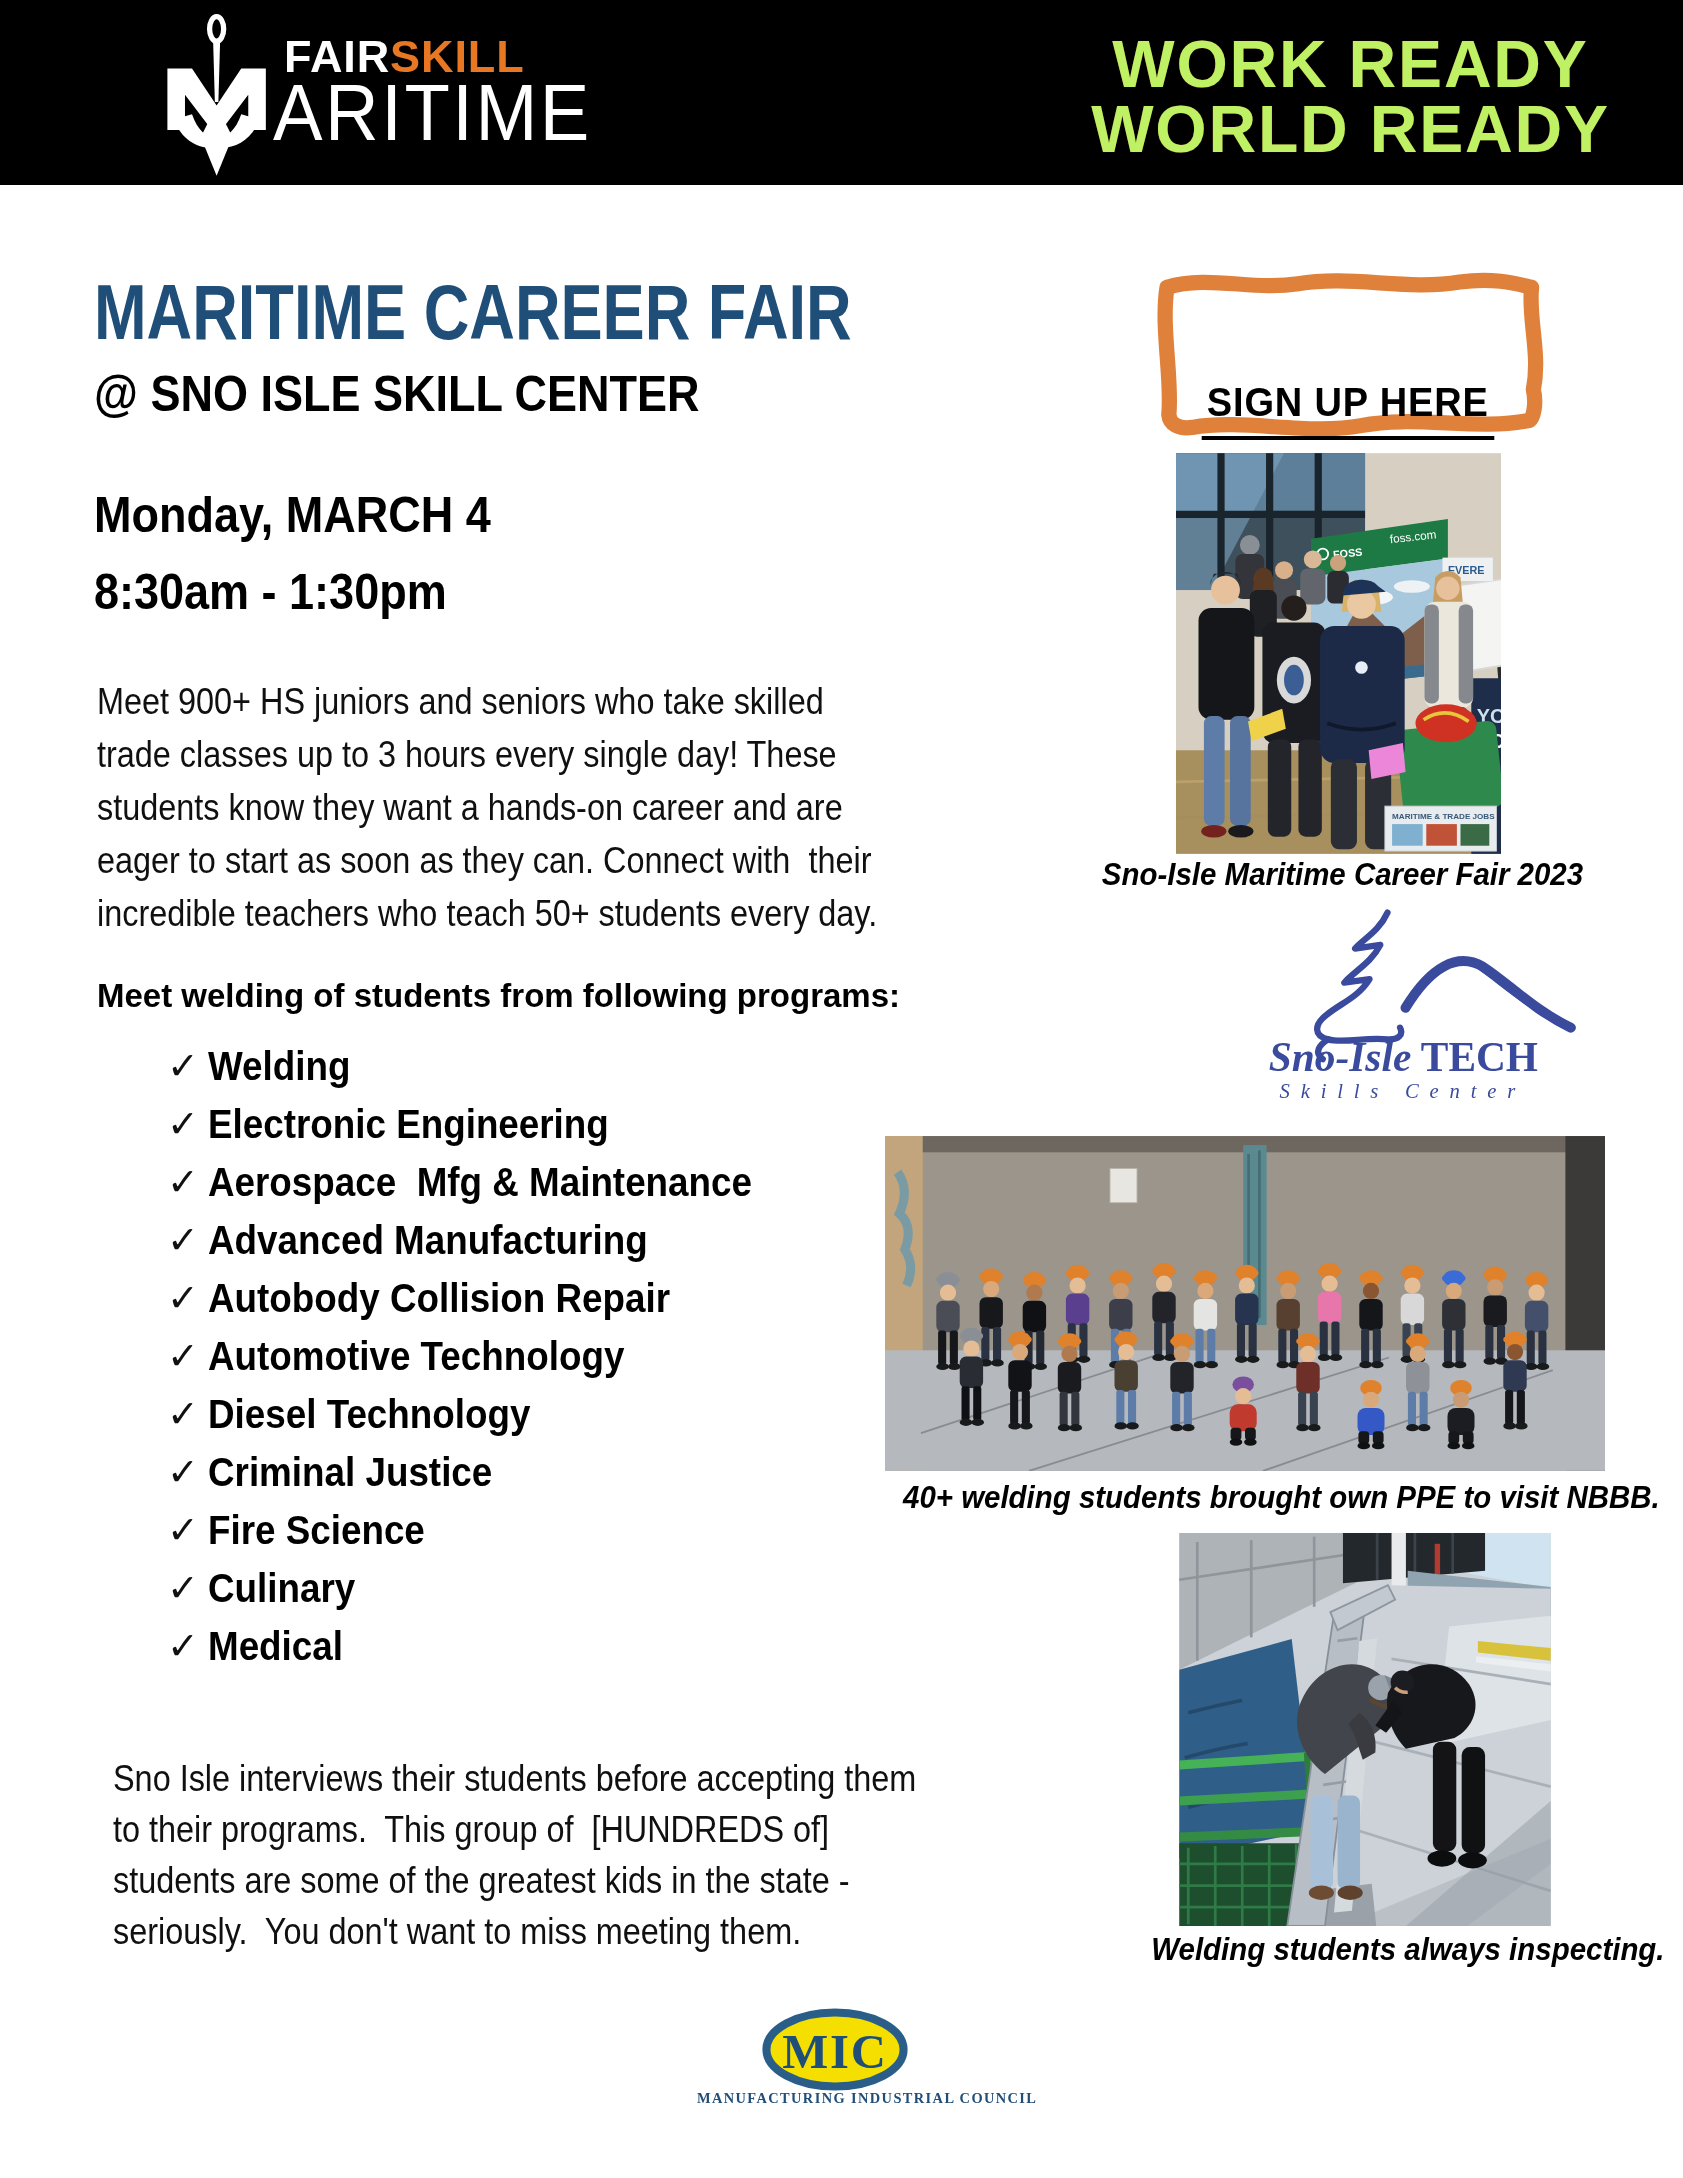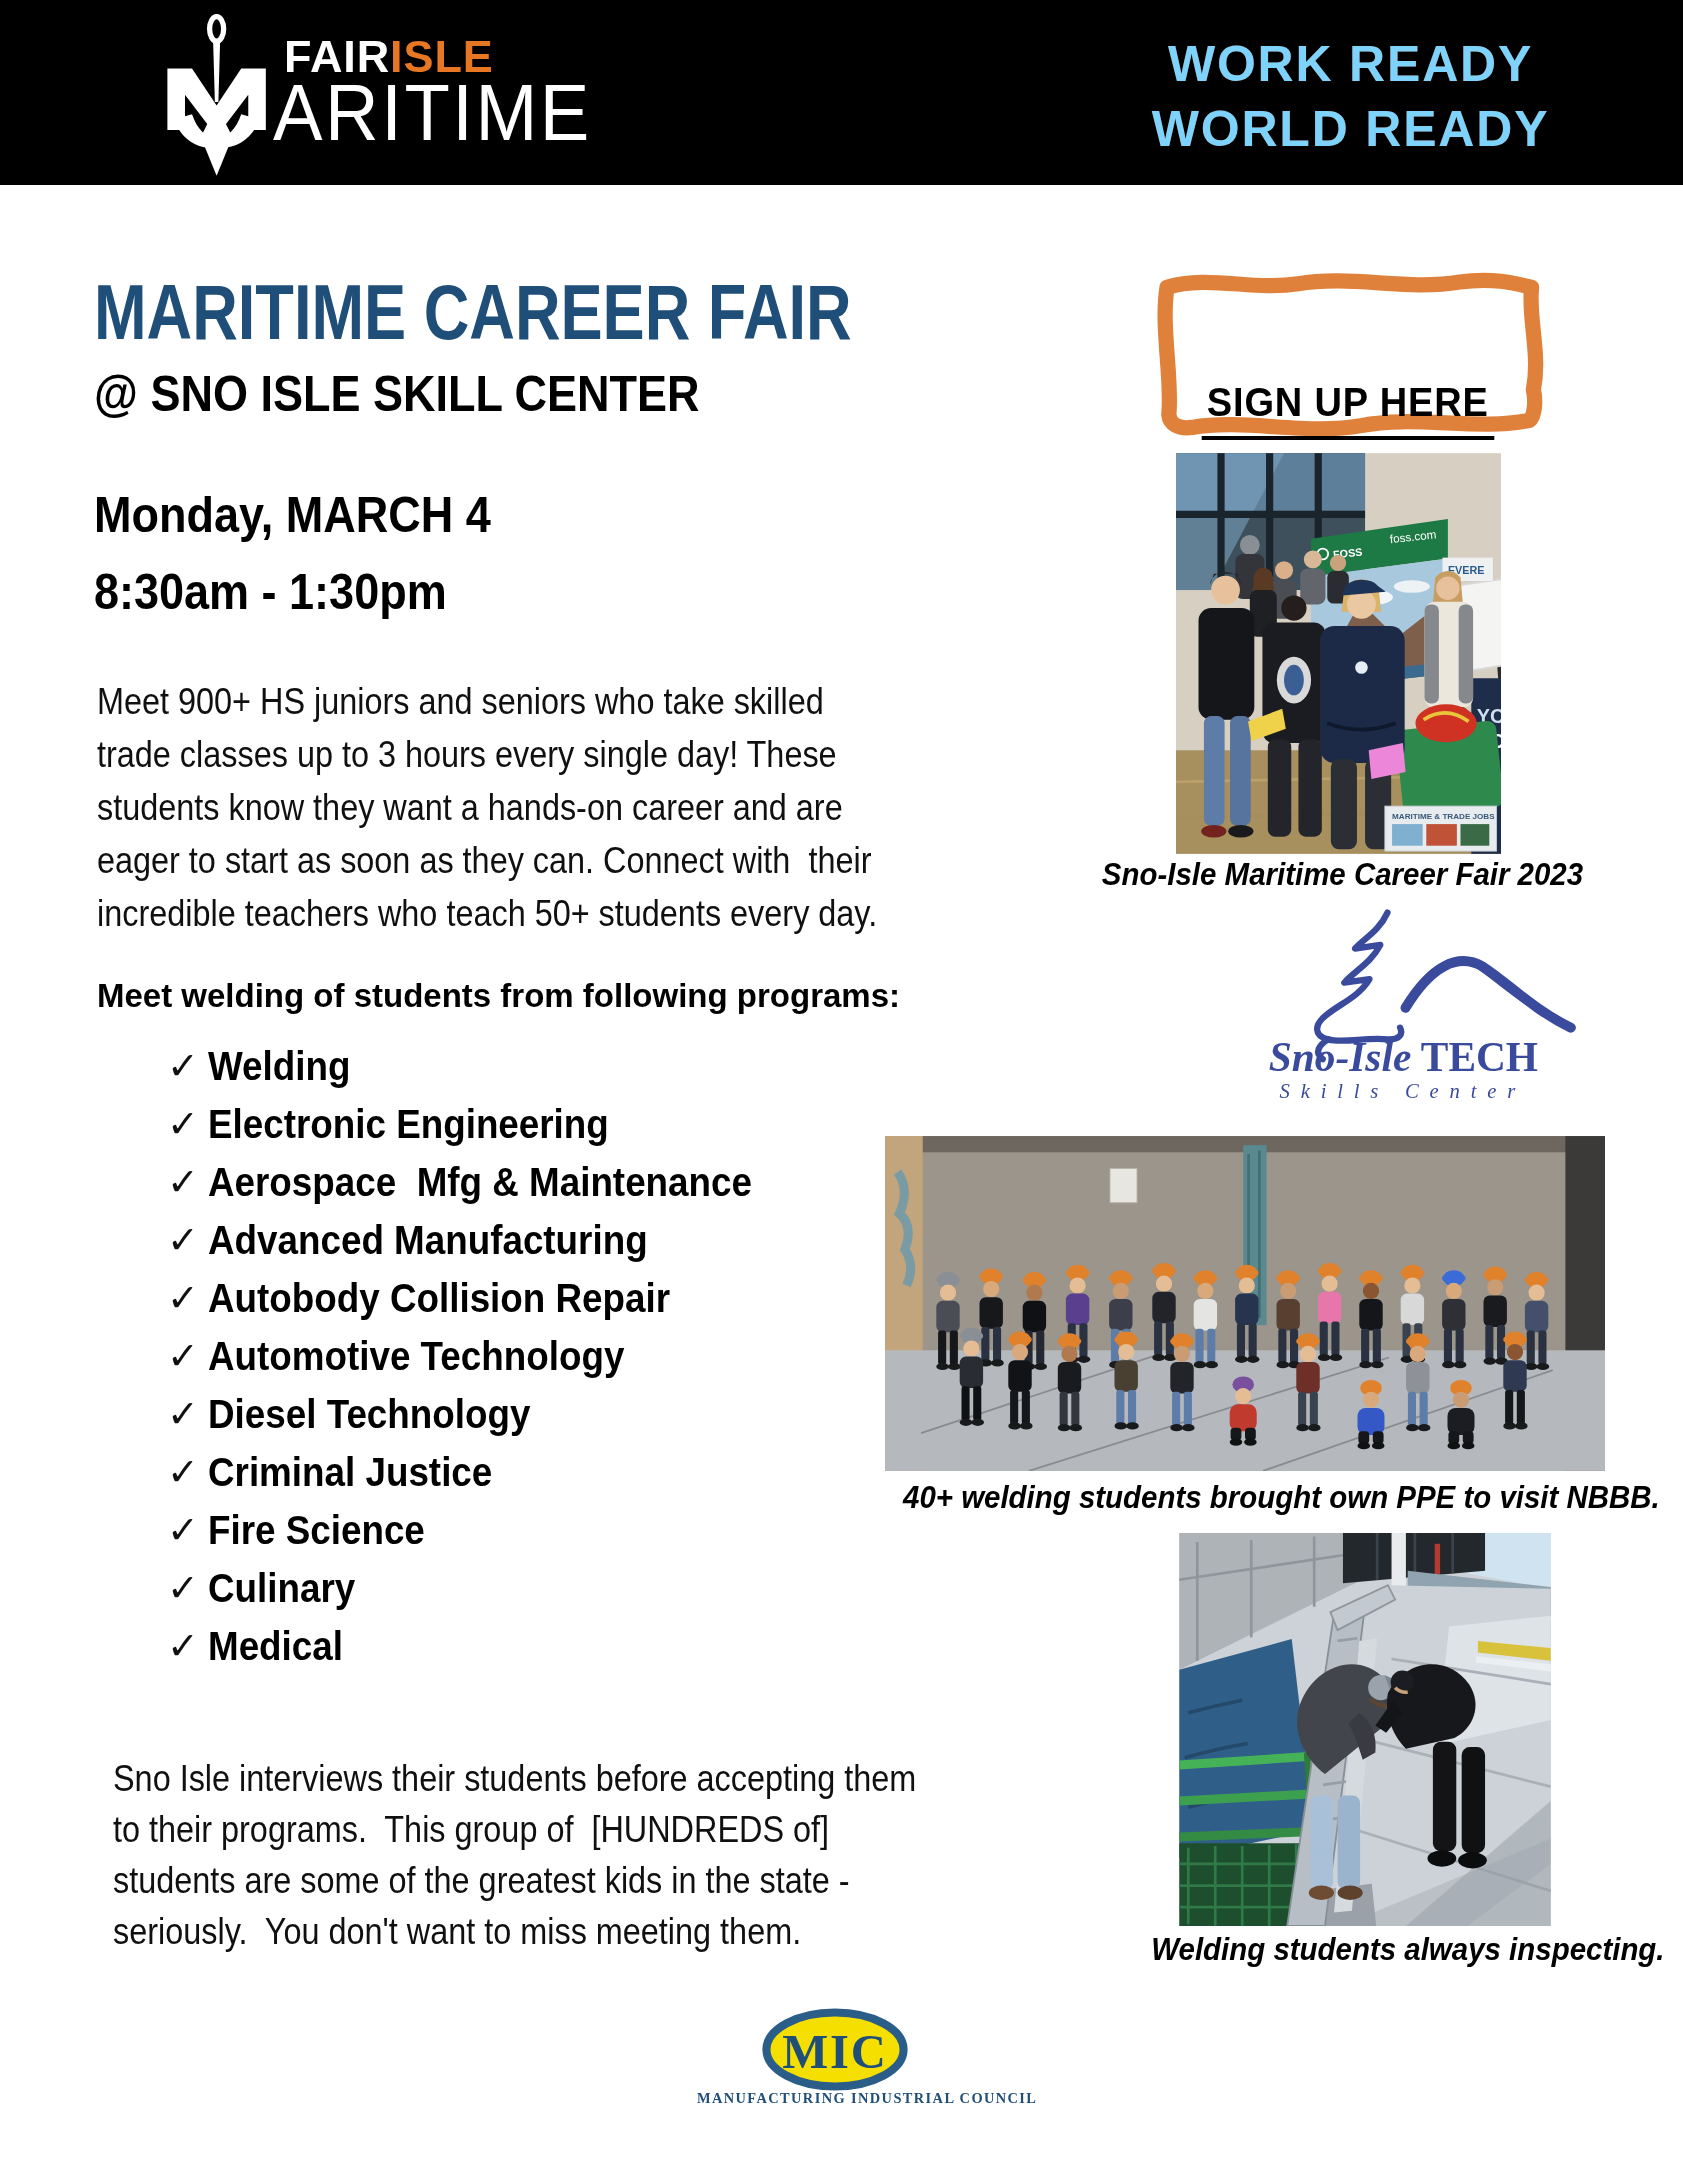--- a/index.html
+++ b/index.html
@@ -9,21 +9,21 @@
     font-family:"Liberation Sans", sans-serif;
     color:#000;
   }
   .abs{position:absolute;}
   
   .header{left:0;top:0;width:1683px;height:185px;background:#000;}
   .logo-anchor{left:160px;top:14.4px;width:115px;height:167px;}
   .logo-coreplus{left:284px;top:31px;font-size:45px;font-weight:700;letter-spacing:0.9px;color:#fff;white-space:nowrap;}
   .logo-coreplus .plus{color:#E87724;}
   .logo-aritime{left:273px;top:67px;font-size:79px;font-weight:400;letter-spacing:2.7px;color:#fff;transform:scaleX(.94);transform-origin:0 0;white-space:nowrap;}
-  .tagline{left:1049px;top:32px;width:603px;text-align:center;color:#7dd3fc;font-weight:700;font-size:50px;line-height:65px;letter-spacing:1.8px;white-space:pre-line;text-shadow:0 0 0.9px #7a2404;}
+  .tagline{left:1049px;top:32px;width:603px;text-align:center;color:#bef264;font-weight:700;font-size:66px;line-height:65px;letter-spacing:1.8px;white-space:pre-line;text-shadow:0 0 0.9px #7a2404;}
   
   .title{left:94px;top:268px;font-size:77px;font-weight:700;color:#1F4E79;transform:scaleX(.82);transform-origin:0 0;white-space:nowrap;}
   .subtitle{left:94px;top:365px;font-size:50px;font-weight:700;transform:scaleX(.9);transform-origin:0 0;white-space:nowrap;}
   .dateline{left:94px;top:486px;font-size:50px;font-weight:700;transform:scaleX(.9);transform-origin:0 0;white-space:nowrap;}
   .timeline{left:94px;top:563px;font-size:50px;font-weight:700;transform:scaleX(.9);transform-origin:0 0;white-space:nowrap;}
   .intro{left:97px;top:675px;width:972px;font-size:36px;line-height:53px;color:#101010;white-space:pre-wrap;transform:scaleX(.9);transform-origin:0 0;}
   .prog-head{left:97px;top:977px;font-size:33px;font-weight:700;white-space:nowrap;}
   .prog-list{left:167px;top:1037px;list-style:none;margin:0;padding:0;}
   .prog-list li{height:58px;display:flex;align-items:center;}
   .check{width:41px;font-size:38px;font-weight:400;color:#111;}
@@ -53,21 +53,21 @@
 
 <div class="abs header">
   <svg class="abs logo-anchor" viewBox="0 0 128 190" aria-hidden="true">
     <ellipse cx="63" cy="17" rx="8" ry="14" fill="none" stroke="#fff" stroke-width="6"></ellipse>
     <polygon points="59,30 67,30 65,100 61,100" fill="#fff"></polygon>
     <polygon points="7,62 35,62 63,104 91,62 119,62 119,132 99,132 99,92 67,134 59,134 27,92 27,132 7,132" fill="#fff"></polygon>
     <polygon points="63,104 45,140 63,184 81,140" fill="#fff"></polygon>
     <path d="M63,152 C42,154 24,144 14,120 L35,114 C41,132 52,141 63,143 Z" fill="#fff"></path>
     <path d="M63,152 C84,154 102,144 112,120 L91,114 C85,132 74,141 63,143 Z" fill="#fff"></path>
   </svg>
-  <div class="abs logo-coreplus"><span>FAIR</span><span class="plus">ISLE</span></div>
+  <div class="abs logo-coreplus"><span>FAIR</span><span class="plus">SKILL</span></div>
   <div class="abs logo-aritime">ARITIME</div>
   <div class="abs tagline"><span>WORK READY</span>
 <span>WORLD READY</span></div>
 </div>
 
 <h1 class="abs title" style="margin:0">MARITIME CAREER FAIR</h1>
 <div class="abs subtitle">@ SNO ISLE SKILL CENTER</div>
 <div class="abs dateline">Monday, MARCH 4</div>
 <div class="abs timeline">8:30am - 1:30pm</div>
 <div class="abs intro">Meet 900+ HS juniors and seniors who take skilled

